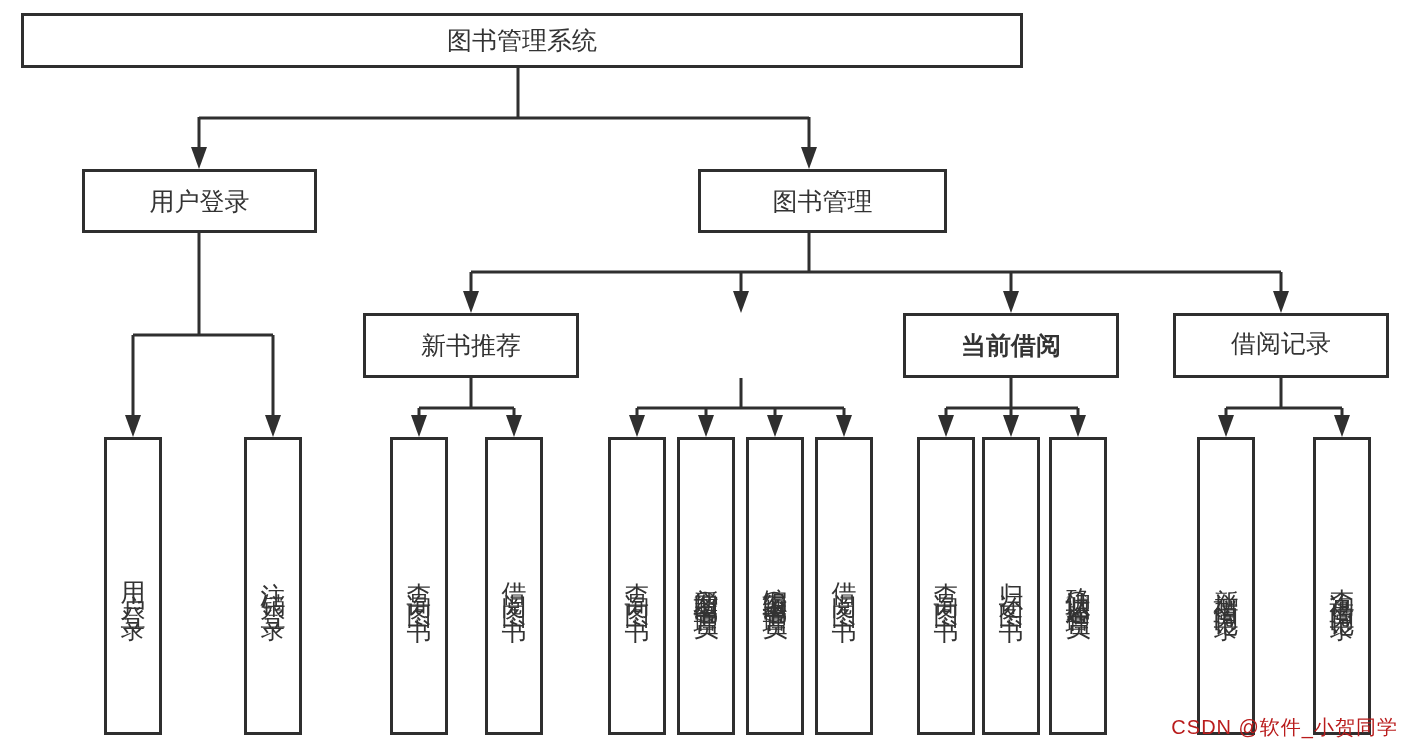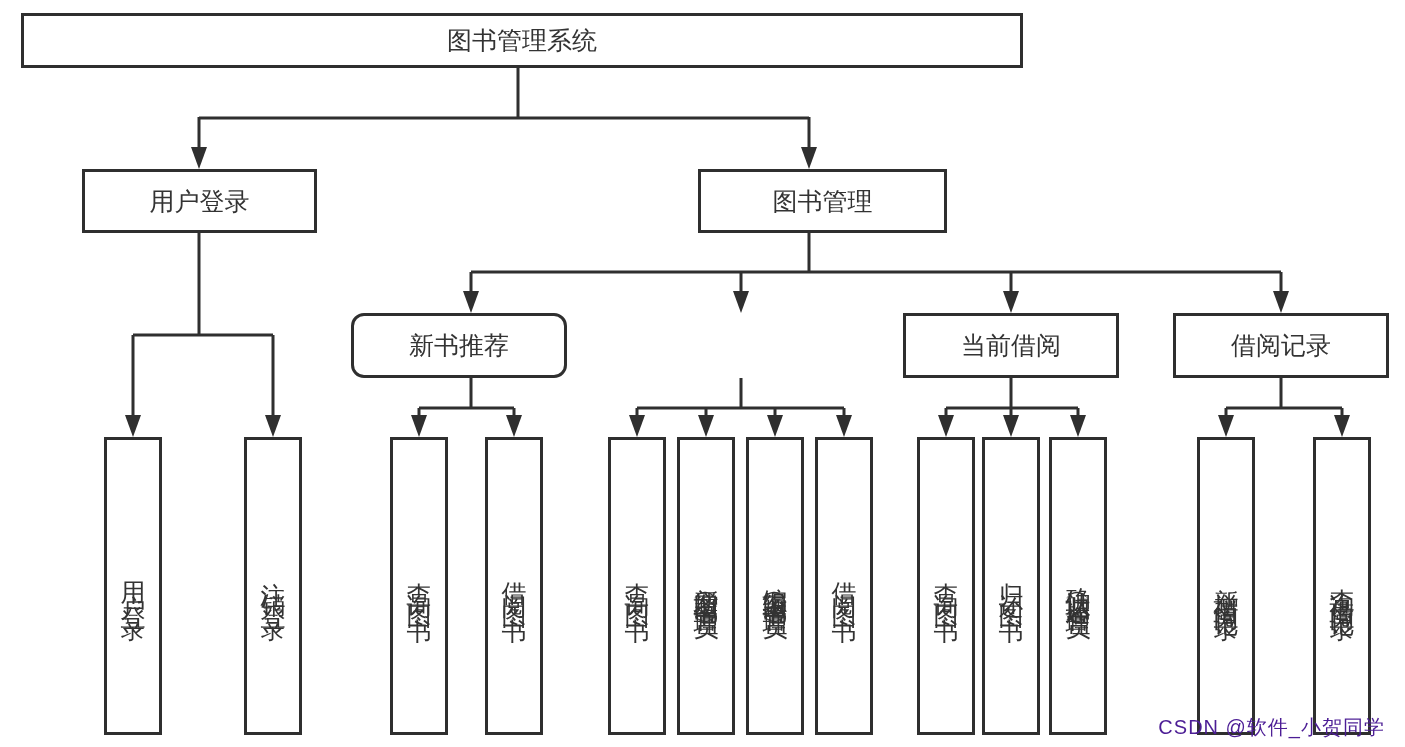--- a/index.html
+++ b/index.html
@@ -31,24 +31,24 @@
     font-size: 25px;
     line-height: 1;
   }
 
   
   .node.root   { left: 21px;  top: 13px;  width: 1002px; height: 55px; }
   .node.lvl2   { top: 169px; height: 64px; }
   .node.l2a    { left: 82px;  width: 235px; }
   .node.l2b    { left: 698px; width: 249px; }
   .node.lvl3   { top: 313px; height: 65px; width: 216px; }
-  .node.l3a    { left: 351px; border-radius: 13px; }
+  .node.l3a    { left: 363px; }
   .node.l3b    { left: 633px; }
-  .node.l3c    { left: 903px; }
-  .node.l3d    { left: 1173px; }
+  .node.l3c    { left: 903px; font-weight: bold; }
+  .node.l3d    { left: 1173px; font-family: Liberation Mono, monospace; }
 
   
   .node.leaf   { top: 437px; height: 298px; width: 58px; }
   .leaf span {
     writing-mode: vertical-rl;
     text-orientation: mixed;
     letter-spacing: 12px;
     white-space: nowrap;
   }
   .leaf.sp6 span { letter-spacing: 6px; }
@@ -58,23 +58,23 @@
   .x390  { left: 390px; }  .x485  { left: 485px; }
   .x608  { left: 608px; }  .x677  { left: 677px; }
   .x746  { left: 746px; }  .x815  { left: 815px; }
   .x917  { left: 917px; }  .x982  { left: 982px; }
   .x1049 { left: 1049px; }
   .x1197 { left: 1197px; } .x1313 { left: 1313px; }
 
   .watermark {
     position: absolute;
     top: 714px;
-    right: 20px;
+    right: 7px;
     font-size: 20px;
-    color: #4c1d95;
+    color: #b91c1c;
     letter-spacing: 1px;
     white-space: nowrap;
   }
 </style>
 </head>
 <body>
 
 <div class="stage">
 
   <svg class="wires" viewBox="0 0 1405 747" aria-hidden="true">

